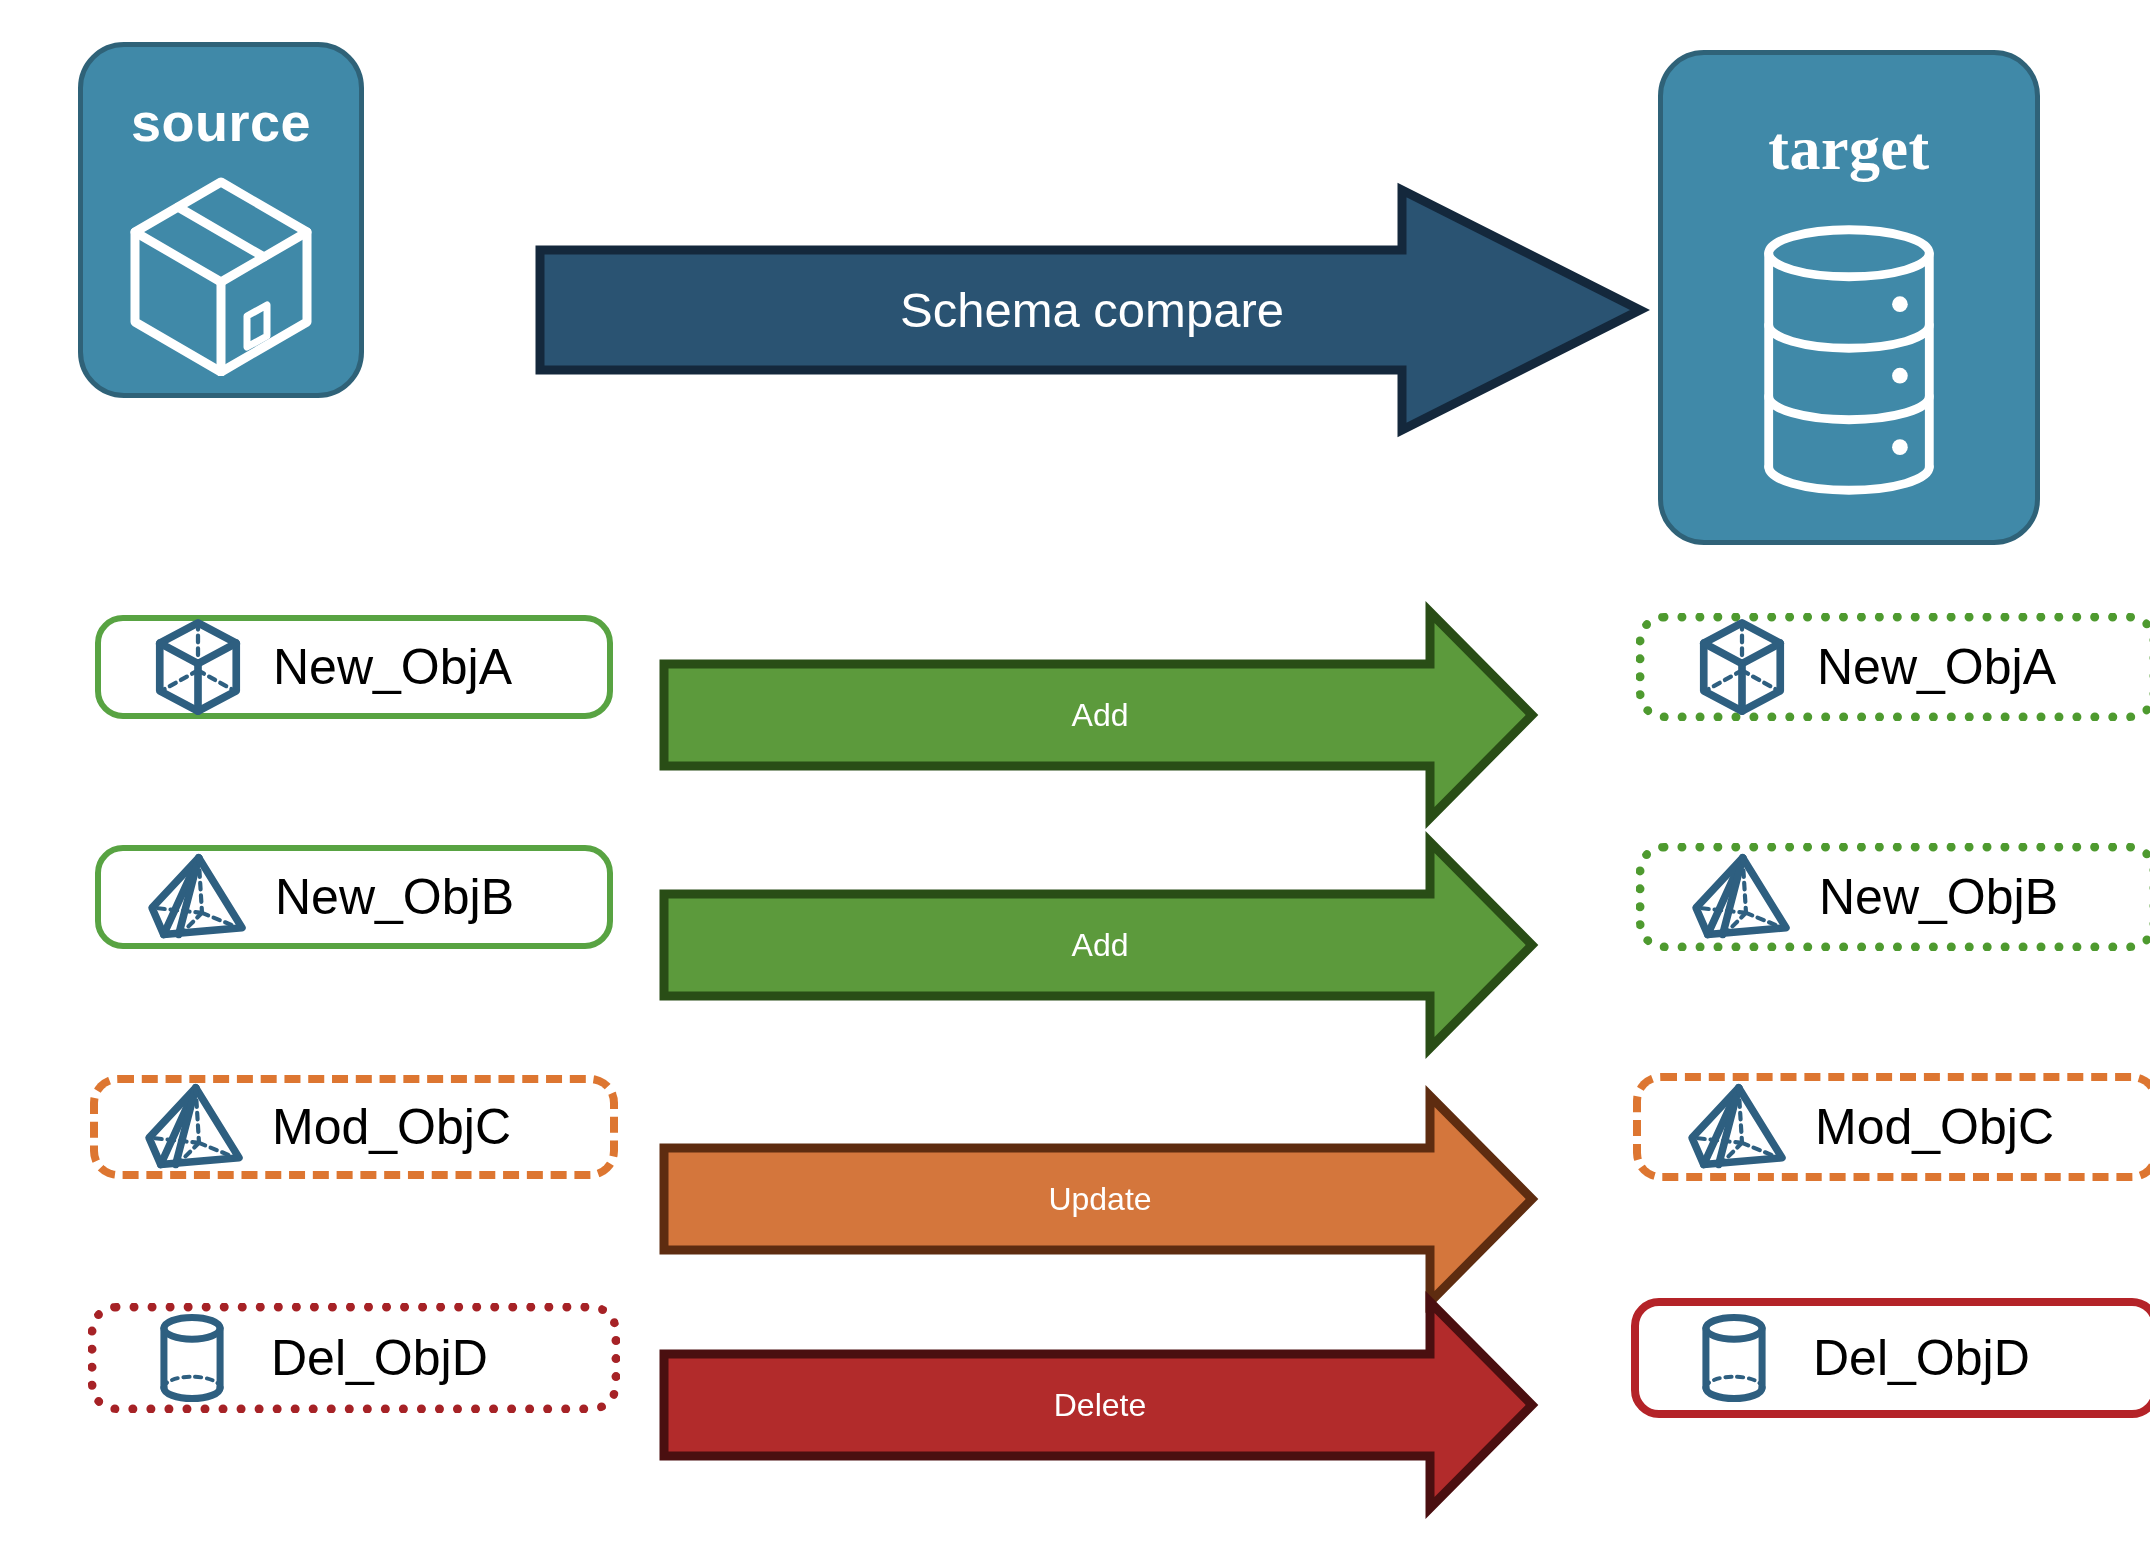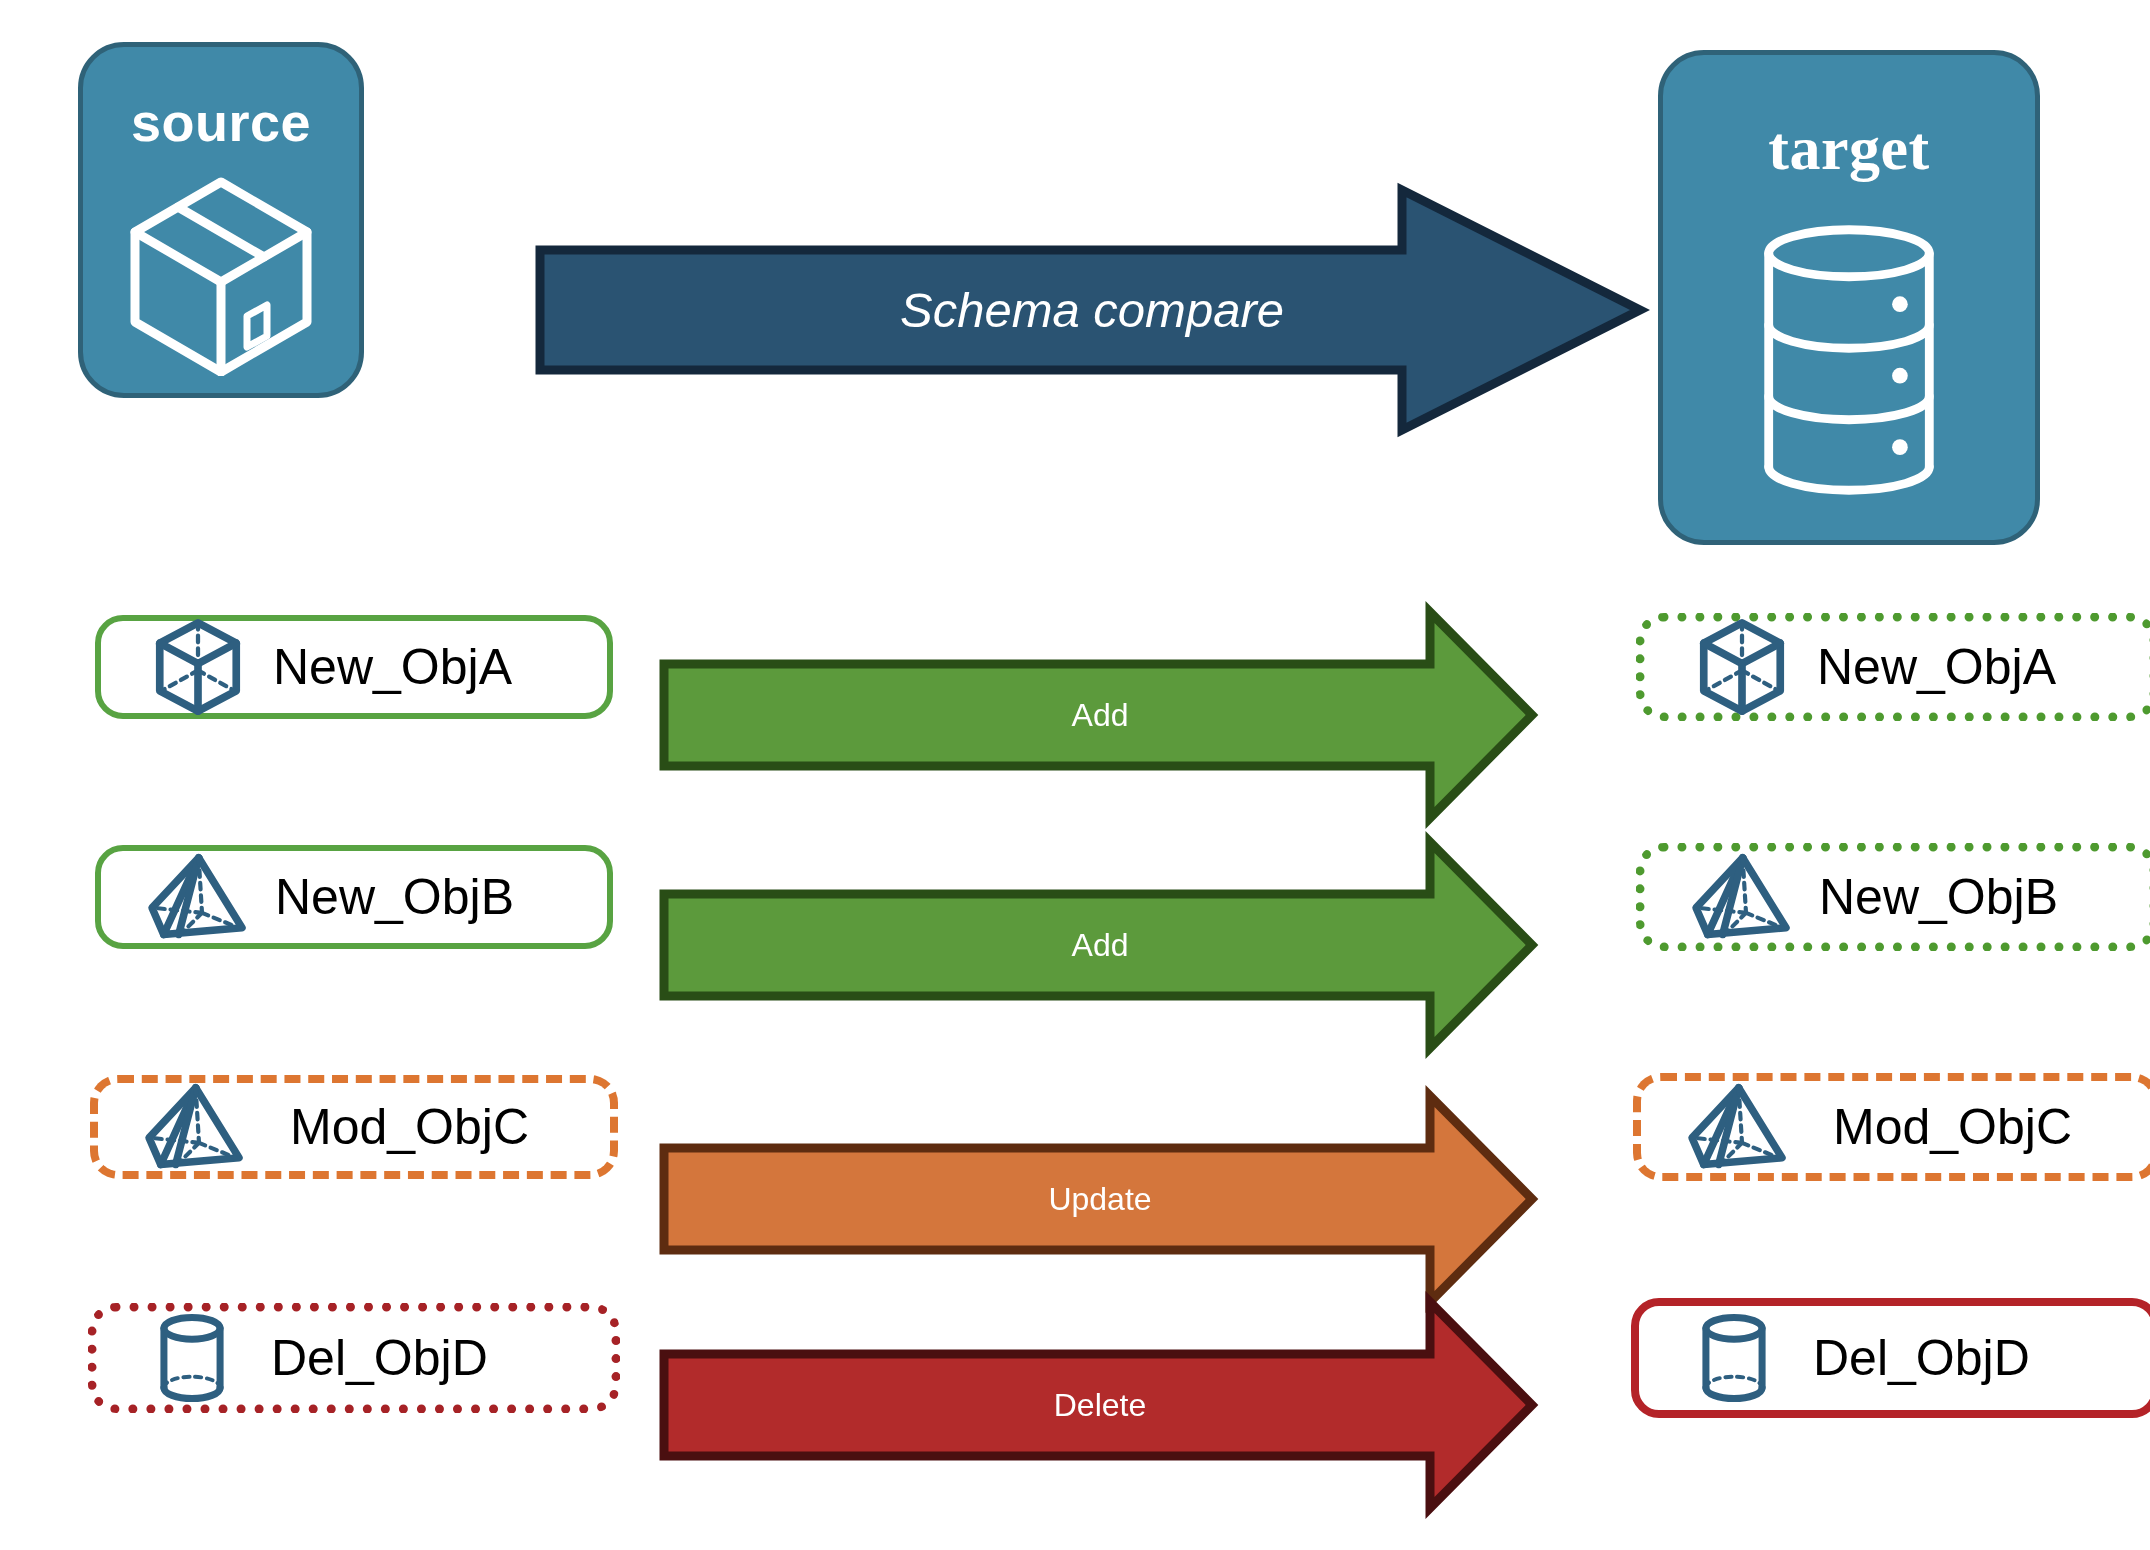--- a/index.html
+++ b/index.html
@@ -18,36 +18,36 @@
   #target-panel{left:1658px;top:50px;width:382px;height:495px;}
   #target-panel .ep-title{font-size:62px;margin-top:62px;font-family:Liberation Serif, serif;}
 
   
   .arrow{position:absolute;}
   .arrow svg{display:block;width:100%;height:100%;overflow:visible;}
   .arrow .a-label{position:absolute;left:0;top:0;width:100%;height:100%;
        display:flex;align-items:center;justify-content:center;color:#ffffff;
        pointer-events:none;}
   #arrow-schema{left:540px;top:186px;width:1104px;height:248px;}
-  #arrow-schema .a-label{font-size:49px;padding-right:150px;font-style:italic;}
+  #arrow-schema .a-label{font-size:49px;padding-right:150px;}
   .row-arrow .a-label{font-size:32px;padding-right:108px;}
   #arrow-add-1{left:664px;top:608px;width:872px;height:214px;}
   #arrow-add-2{left:664px;top:838px;width:872px;height:214px;}
   #arrow-update{left:664px;top:1092px;width:872px;height:214px;}
   #arrow-delete{left:664px;top:1298px;width:872px;height:214px;}
 
   
   .obj{position:absolute;box-sizing:border-box;background:#ffffff;border-radius:28px;
        display:flex;align-items:center;margin-left:48px;}
   .obj .obj-icon{flex:0 0 auto;display:flex;align-items:center;justify-content:center;}
   .obj .obj-label{font-size:50px;color:#000000;white-space:nowrap;line-height:1;}
 
   .b-solid-green {border:6px solid #58A342;}
   .b-dotted-green{border:9px dotted #4E9A2F;}
-  .b-dashed-orange{border:8px dashed #DD7631;gap:18px;}
+  .b-dashed-orange{border:8px dashed #DD7631;}
   .b-dotted-red  {border:9px dotted #A62226;}
   .b-solid-red   {border:8px solid #B42328;}
 
   
   #src-objA{left:47px; top:615px; width:518px;height:104px;}
   #src-objB{left:47px; top:845px; width:518px;height:104px;}
   #src-objC{left:42px; top:1075px;width:528px;height:104px;}
   #src-objD{left:40px; top:1303px;width:532px;height:110px;}
   
   #tgt-objA{left:1588px;top:613px; width:522px;height:108px;}

